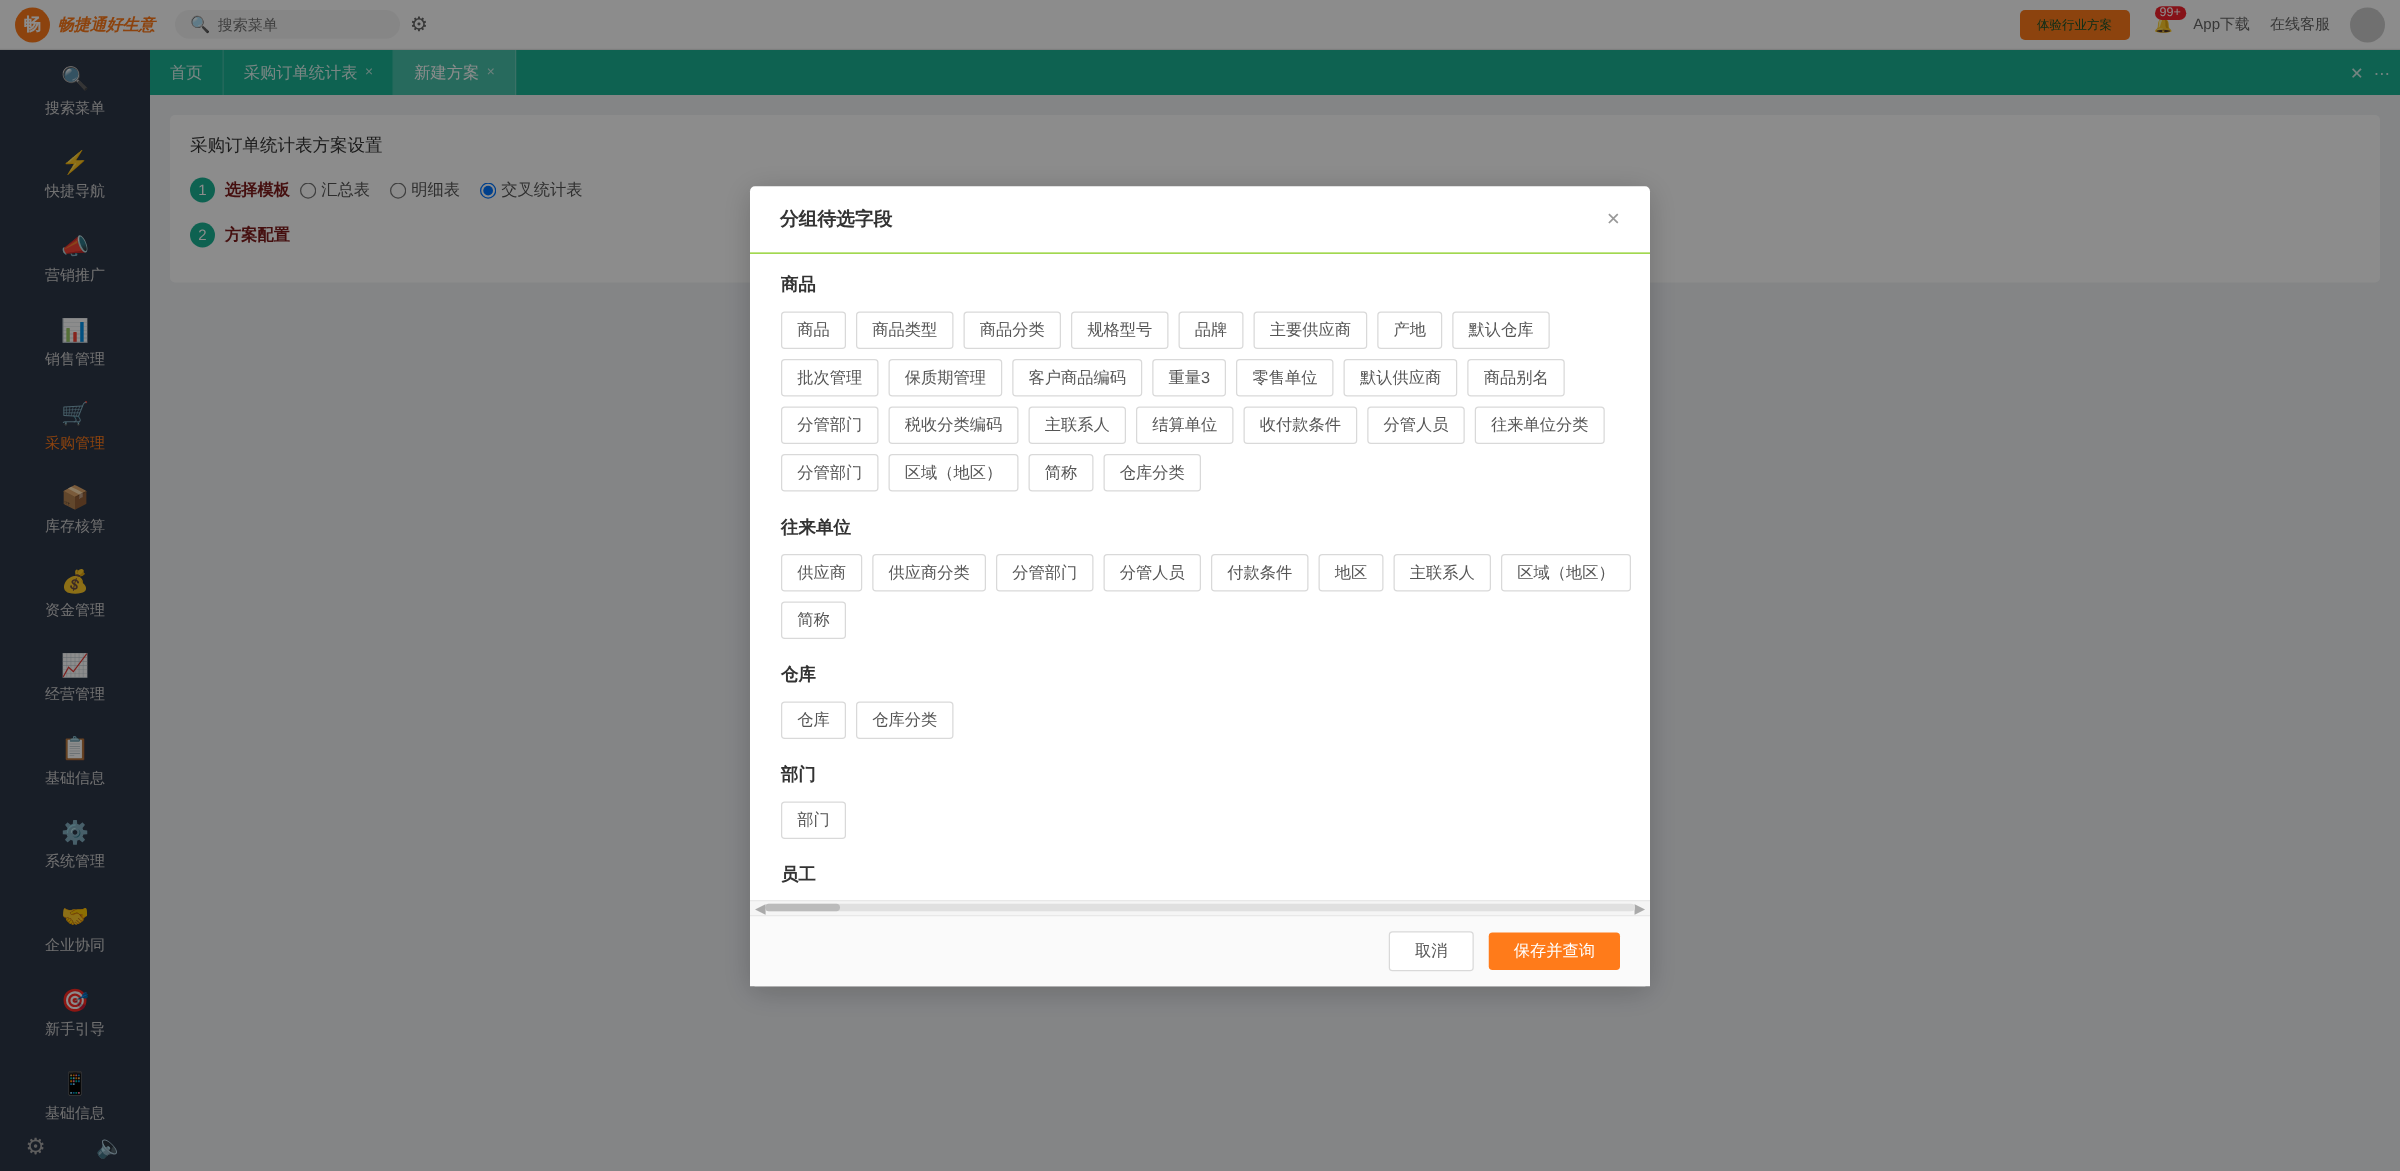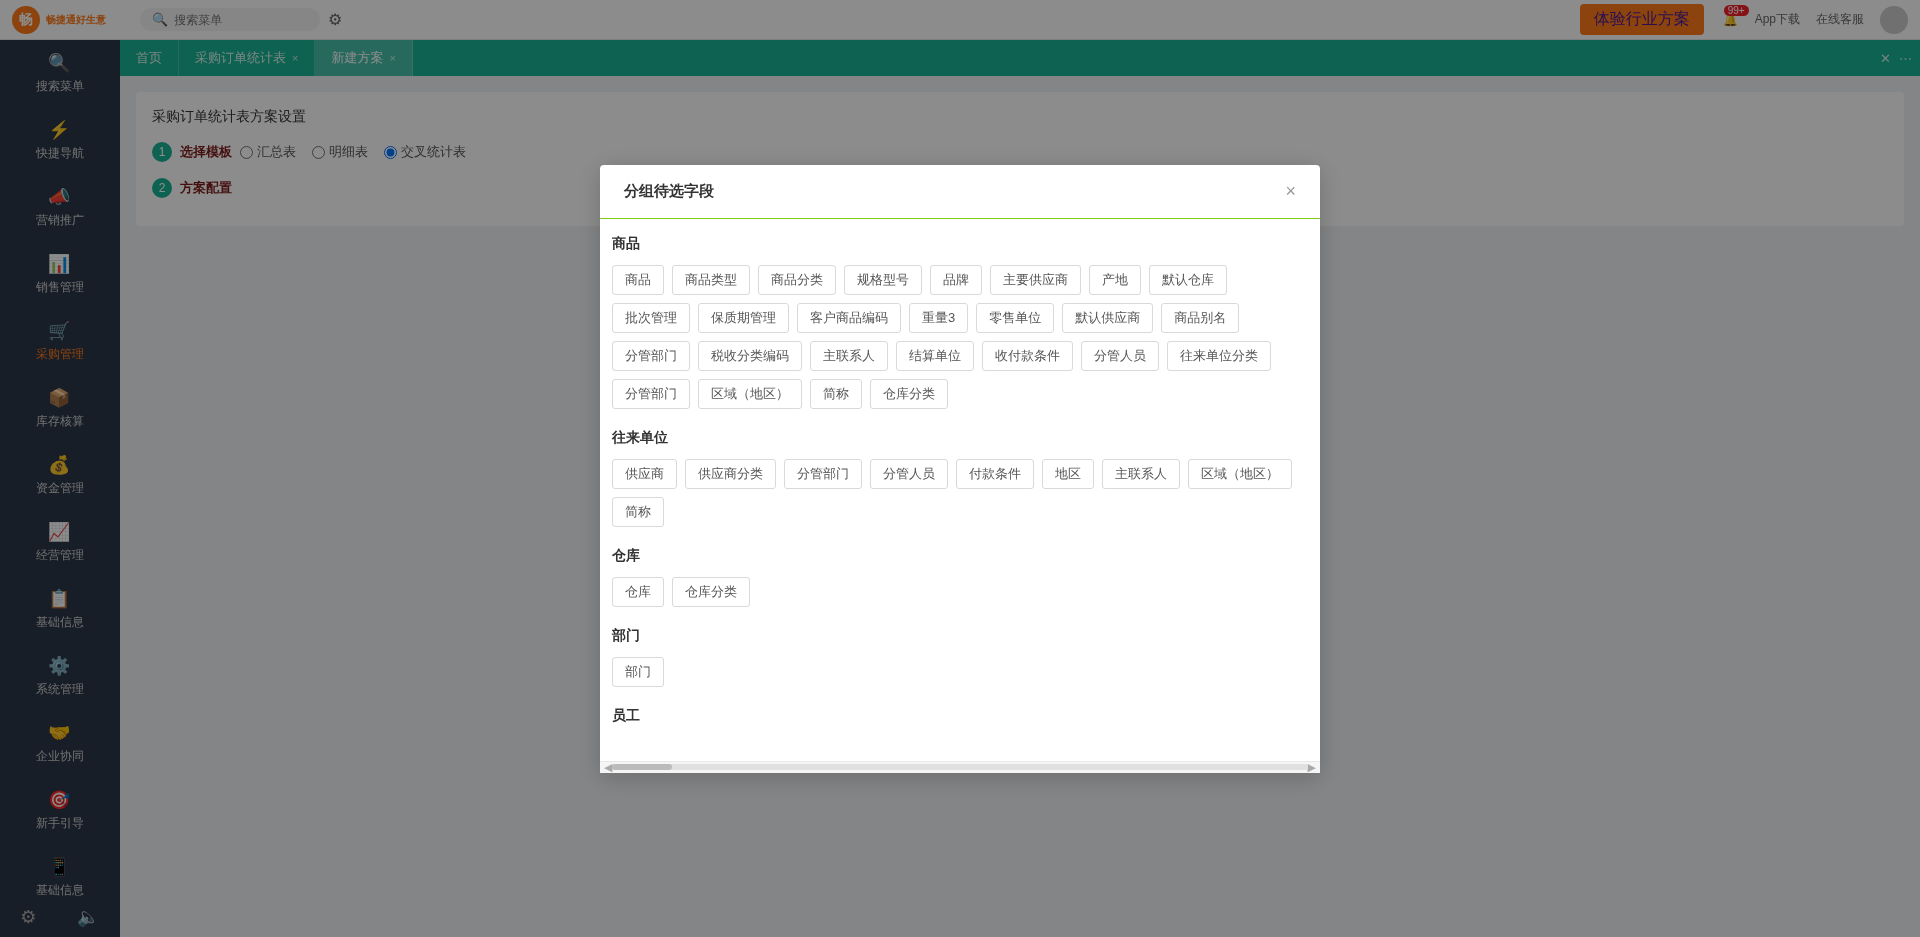--- a/index.html
+++ b/index.html
@@ -23,46 +23,46 @@
       align-items: center;
       gap: 6px;
     }
     .logo-icon {
       width: 28px; height: 28px;
       background: #ff7b1a;
       border-radius: 50%;
       display: flex; align-items: center; justify-content: center;
       color: white; font-size: 14px; font-weight: bold;
     }
-    .logo-text { color: #ff7b1a; font-size: 10px; font-weight: bold; }
+    .logo-text { color: #ff7b1a; font-size: 13px; font-weight: bold; font-style: italic; }
     .topbar-search {
       margin-left: 8px;
       display: flex; align-items: center;
       background: #f5f5f5;
       border-radius: 14px;
       padding: 4px 12px;
       gap: 6px;
       width: 180px;
     }
     .topbar-search input {
       border: none; background: transparent; outline: none; font-size: 12px; color: #999; width: 120px;
     }
     .topbar-center {
       flex: 1;
       display: flex; align-items: center; justify-content: flex-end;
       gap: 12px;
       padding-right: 20px;
     }
     .btn-experience {
       background: #ff7b1a;
-      color: #4c1d95;
+      color: #14532d;
       border: none;
       border-radius: 4px;
       padding: 5px 14px;
-      font-size: 16px;
+      font-size: 10px;
       cursor: pointer;
     }
     .topbar-right {
       display: flex; align-items: center; gap: 16px;
       font-size: 12px; color: #666;
     }
     .badge-wrap { position: relative; }
     .badge {
       position: absolute; top: -8px; right: -10px;
       background: #f5222d; color: white; border-radius: 8px;
@@ -161,20 +161,21 @@
       padding: 16px 24px;
       border-bottom: 1px solid #84cc16;
       flex-shrink: 0;
     }
     .modal-title { font-size: 15px; font-weight: bold; color: #333; }
     .modal-close { cursor: pointer; color: #999; font-size: 18px; }
     .modal-body {
       flex: 1;
       overflow-y: auto;
       padding: 16px 12px;
+      margin-left: 13px;
     }
 
     
     .field-section { margin-bottom: 20px; }
     .field-section-title {
       font-size: 14px; color: #333; font-weight: bold;
       margin-bottom: 12px;
     }
     .field-grid {
       display: flex; flex-wrap: wrap; gap: 8px;
@@ -448,19 +449,23 @@
     </div>
 
     <div class="modal-scroll-bottom">
       <span style="color:#aaa;cursor:pointer;font-size:11px;">◀</span>
       <div class="scroll-track">
         <div class="scroll-thumb"></div>
       </div>
       <span style="color:#aaa;cursor:pointer;font-size:11px;">▶</span>
     </div>
 
+    <div class="modal-footer">
+      <button class="btn-cancel">取消</button>
+      <button class="btn-save">保存并查询</button>
+    </div>
   </div>
 </div>
 
 <div style="position:fixed;bottom:0;left:0;width:120px;height:40px;background:#2d3748;display:flex;align-items:center;justify-content:space-around;z-index:99;">
   <span style="color:#aaa;font-size:18px;cursor:pointer;">⚙</span>
   <span style="color:#aaa;font-size:18px;cursor:pointer;">🔈</span>
 </div>
 
 </body></html>

